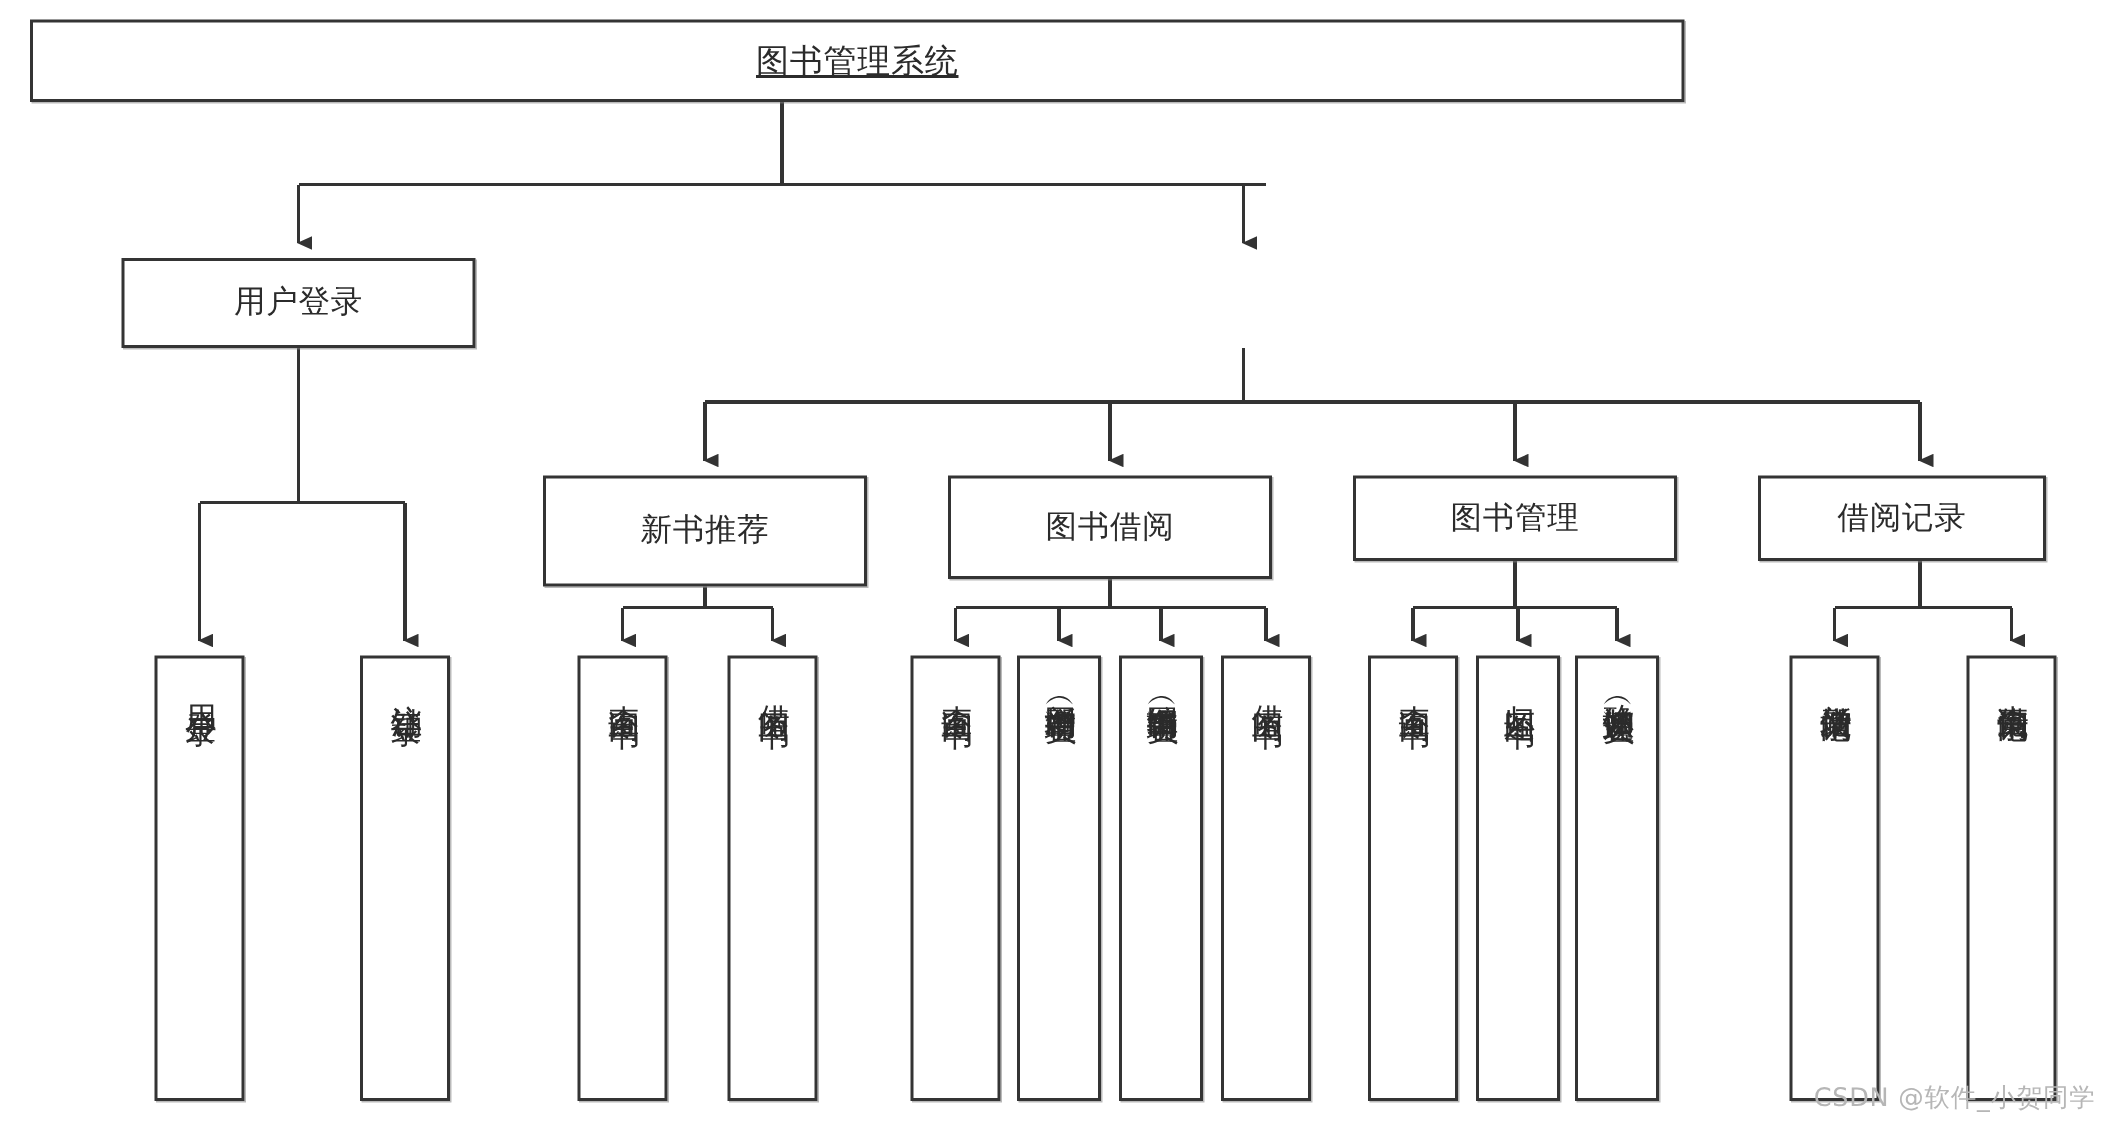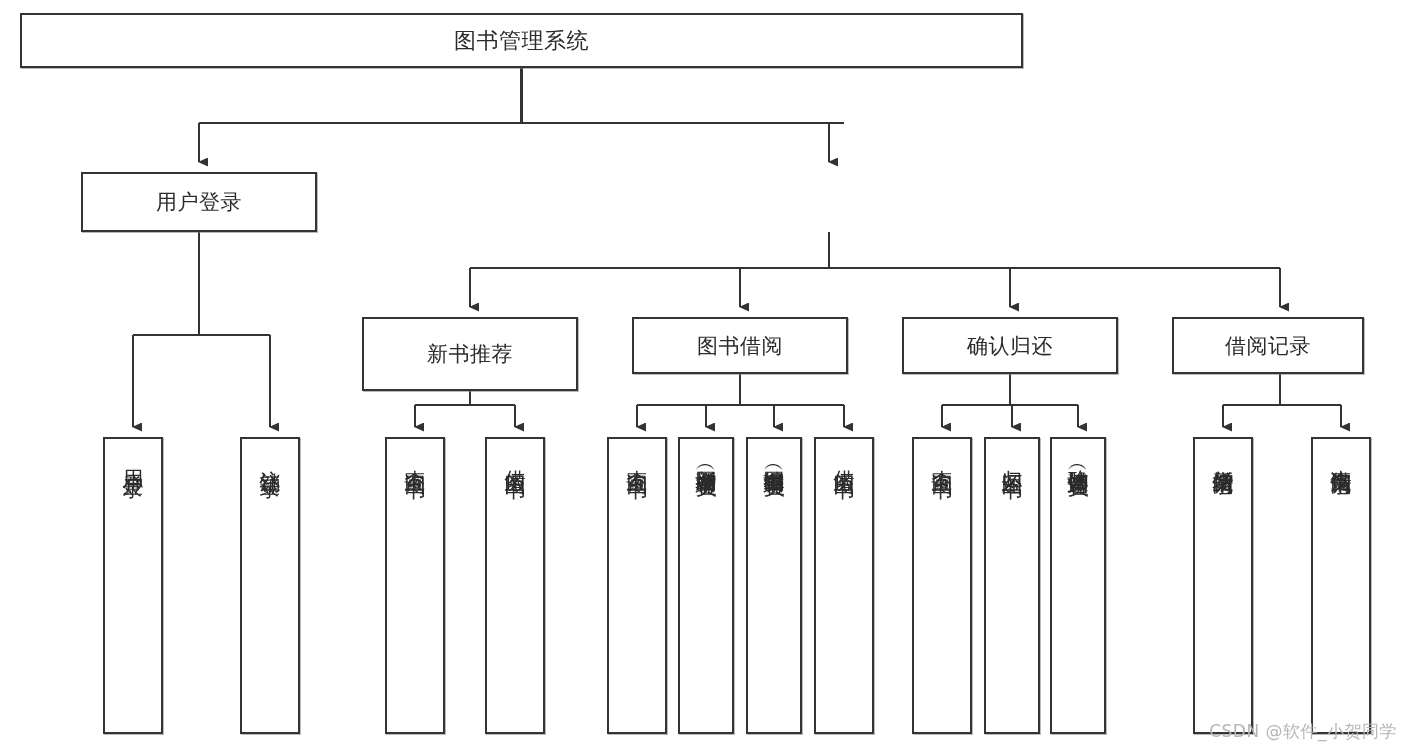--- a/index.html
+++ b/index.html
@@ -126,36 +126,36 @@
       <path d="M1012,405 L1012,427" marker-end="url(#arrowhead)"></path>
       <path d="M1078,405 L1078,427" marker-end="url(#arrowhead)"></path>
 
       <path d="M1280,374 L1280,405"></path>
       <path d="M1223,405 L1341,405"></path>
       <path d="M1223,405 L1223,427" marker-end="url(#arrowhead)"></path>
       <path d="M1341,405 L1341,427" marker-end="url(#arrowhead)"></path>
     </g>
   </svg>
 
-  <div class="node horizontal root" style="left:20px;top:13px;width:1003px;height:55px;">
+  <div class="node horizontal root" style="left:20px;top:13px;width:1103px;height:55px;text-decoration:underline;">
     <span class="label">图书管理系统</span>
   </div>
 
   <div class="node horizontal" style="left:81px;top:172px;width:236px;height:60px;">
     <span class="label">用户登录</span>
   </div>
 
   <div class="node horizontal" style="left:362px;top:317px;width:216px;height:74px;">
     <span class="label">新书推荐</span>
   </div>
-  <div class="node horizontal" style="left:632px;top:317px;width:216px;height:57px;">
+  <div class="node horizontal" style="left:632px;top:317px;width:216px;height:69px;">
     <span class="label">图书借阅</span>
   </div>
   <div class="node horizontal" style="left:902px;top:317px;width:216px;height:57px;">
-    <span class="label">确认归还</span>
+    <span class="label">图书管理</span>
   </div>
   <div class="node horizontal" style="left:1172px;top:317px;width:192px;height:57px;">
     <span class="label">借阅记录</span>
   </div>
 
   <div class="node vertical" style="left:103px;top:437px;width:60px;height:297px;">
     <span class="label">用户登录</span>
   </div>
   <div class="node vertical" style="left:240px;top:437px;width:60px;height:297px;">
     <span class="label">注销登录</span>

